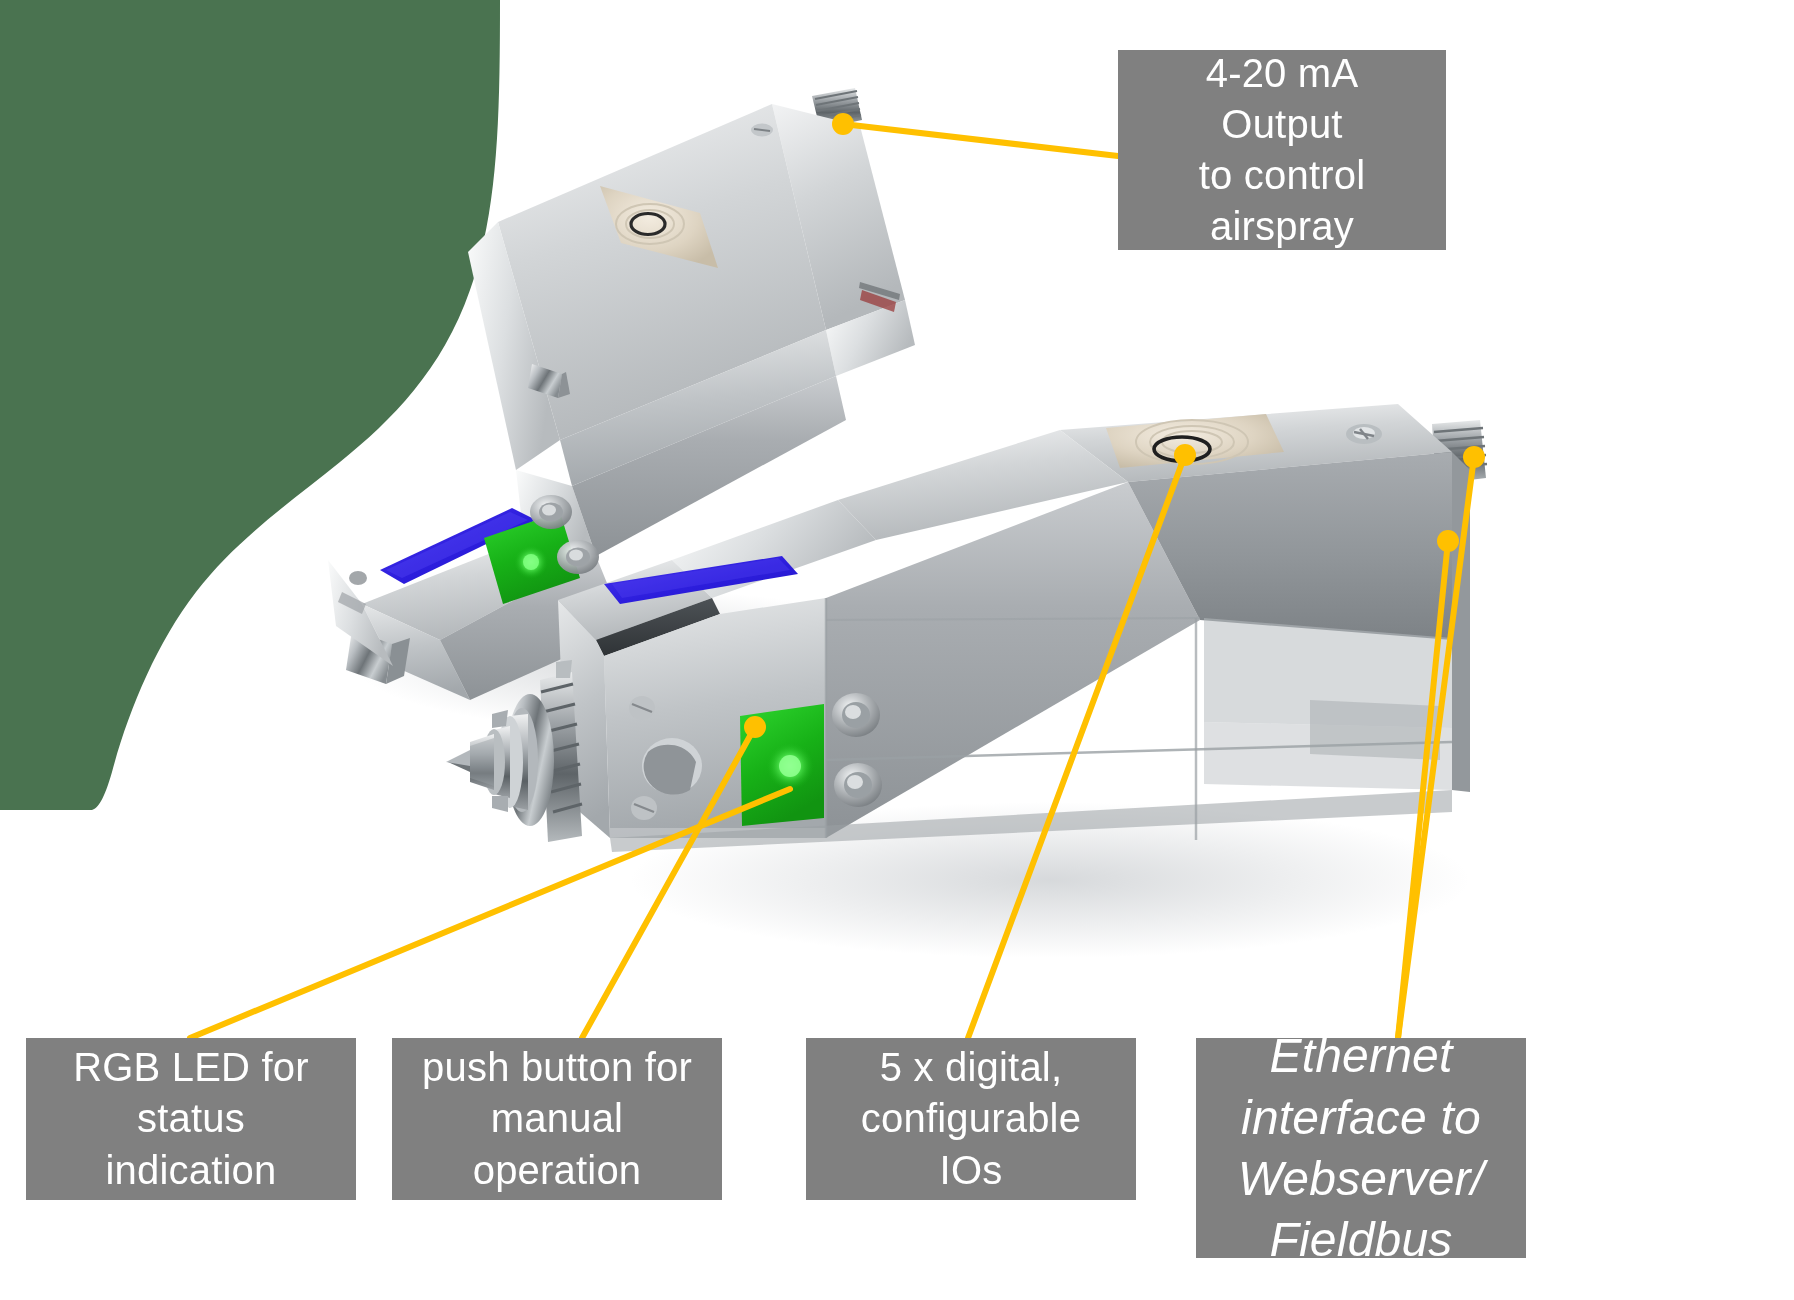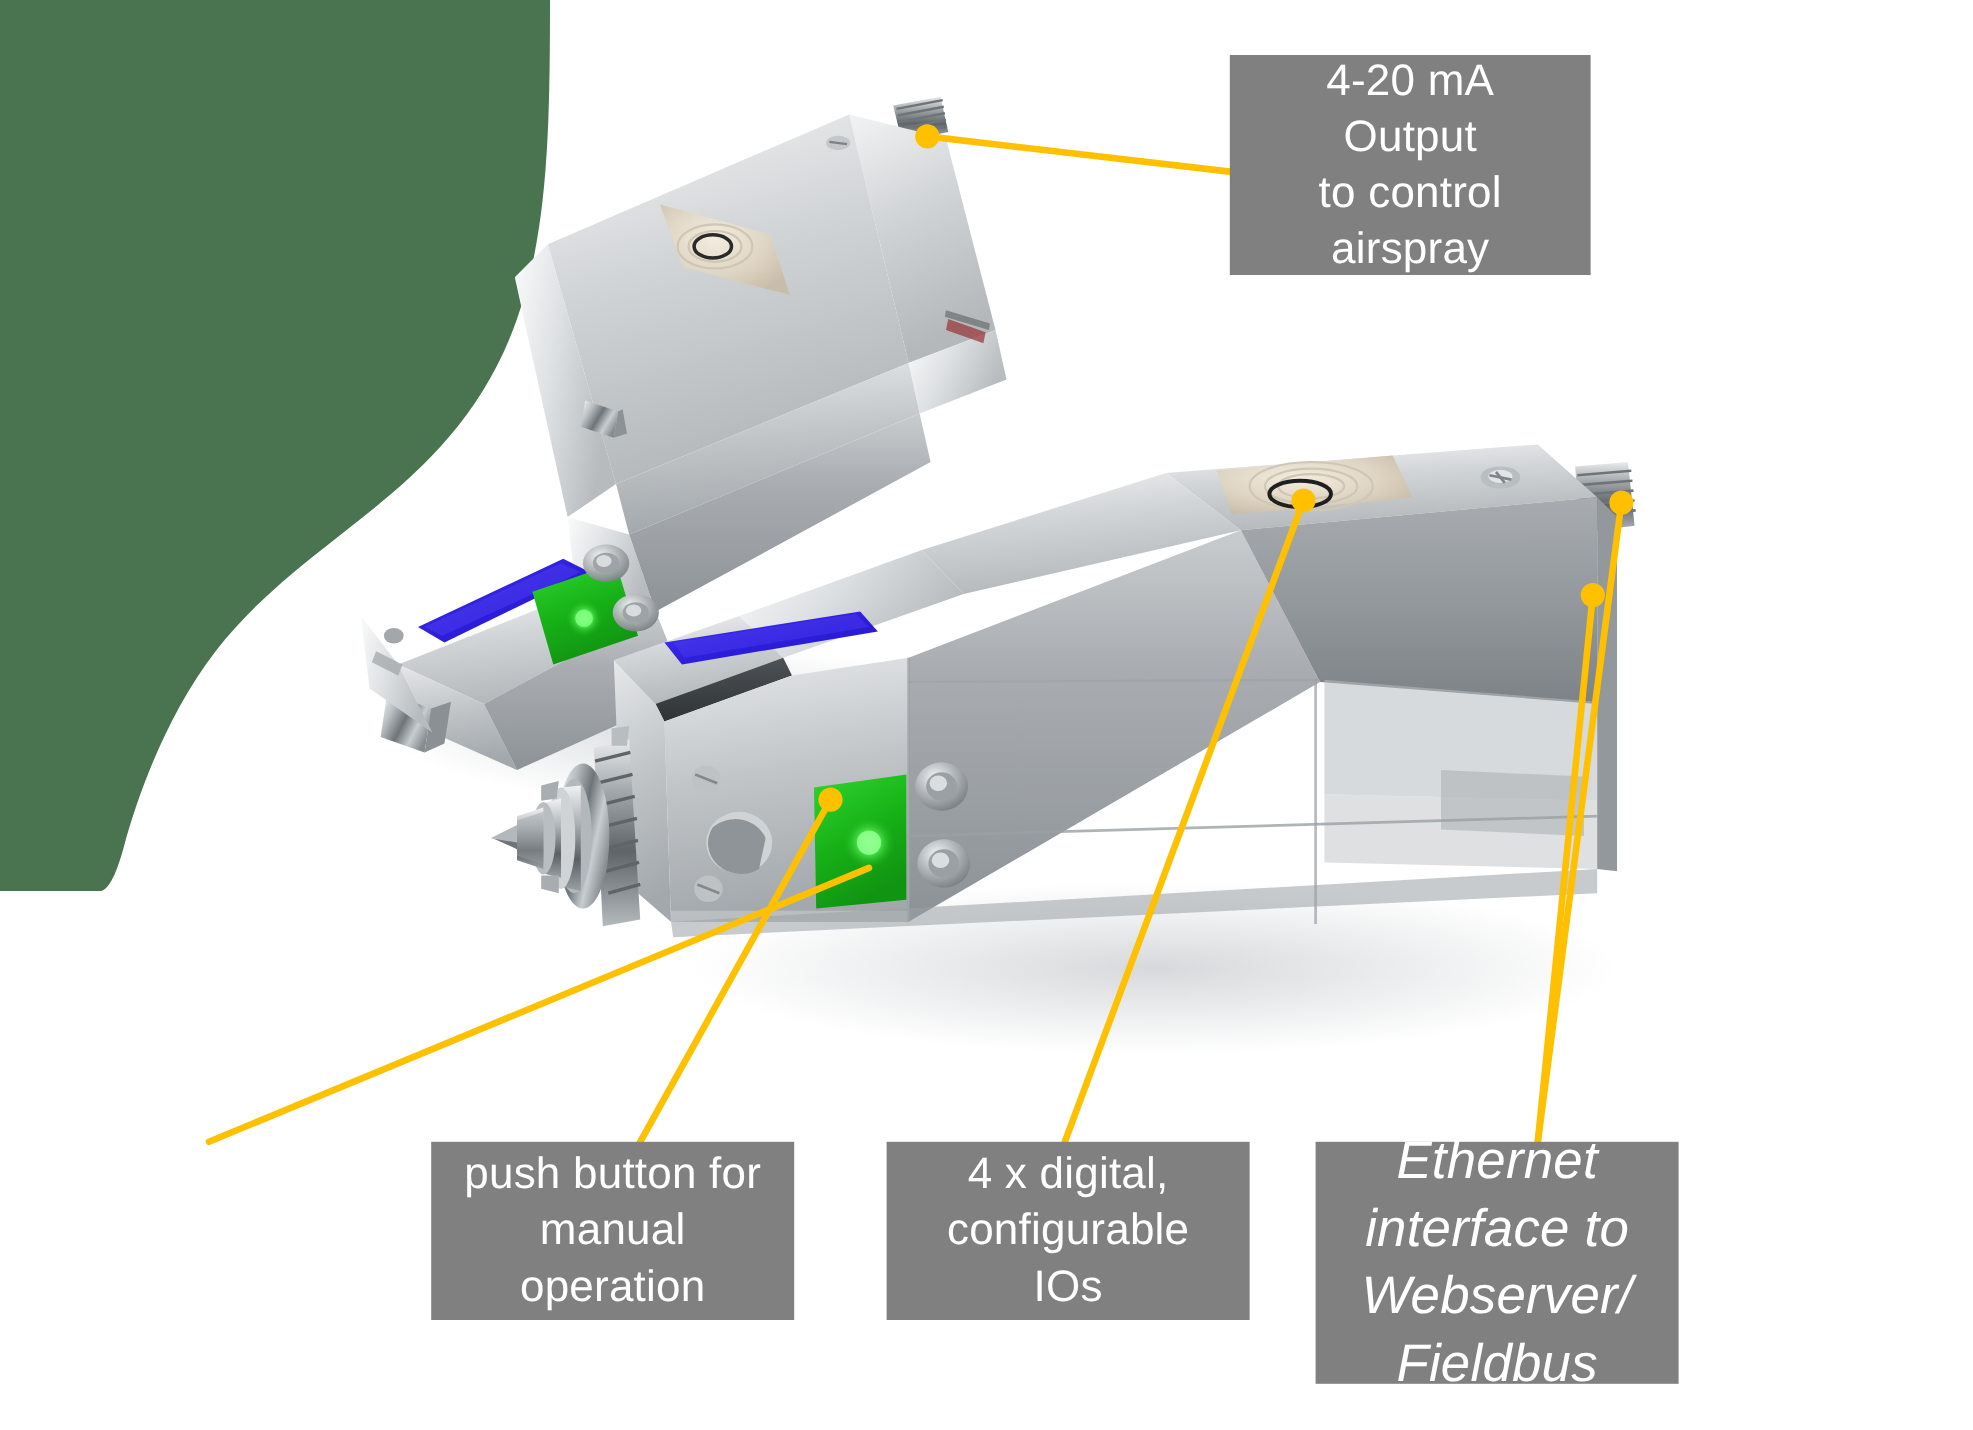--- a/index.html
+++ b/index.html
@@ -398,29 +398,33 @@
       <circle cx="1448" cy="541" r="11"></circle>
     </g>
   </svg>
 
   <div class="callout" id="callout-output">
     <span class="ctext">4-20 mA Output
 to control
 airspray</span>
   </div>
 
+  <div class="callout" id="callout-rgbled">
+    <span class="ctext">RGB LED for
+status indication</span>
+  </div>
 
   <div class="callout" id="callout-pushbtn">
     <span class="ctext">push button for
 manual
 operation</span>
   </div>
 
   <div class="callout" id="callout-ios">
-    <span class="ctext">4 x digital,
+    <span class="ctext">5 x digital,
 configurable IOs</span>
   </div>
 
   <div class="callout" id="callout-ethernet">
     <span class="ctext">Ethernet
 interface to
 Webserver/
 Fieldbus</span>
   </div>
 

